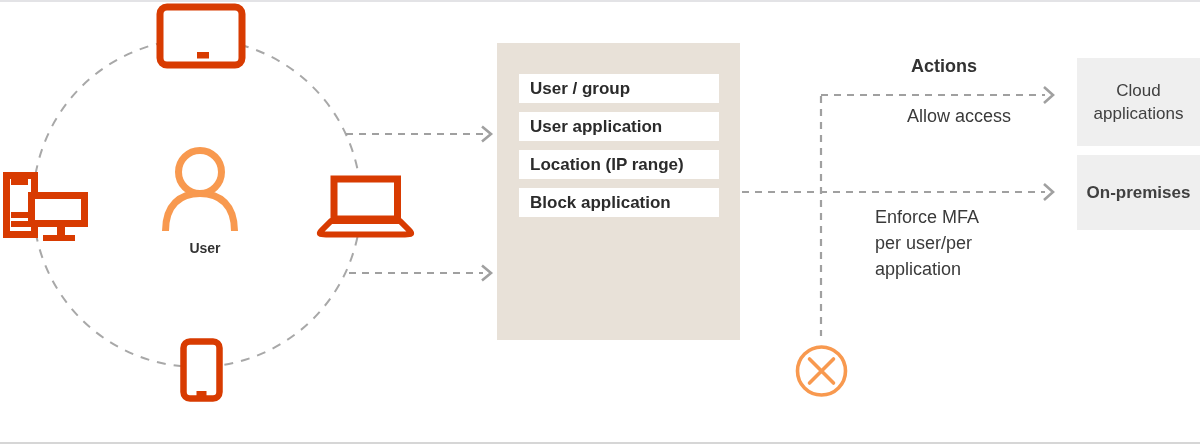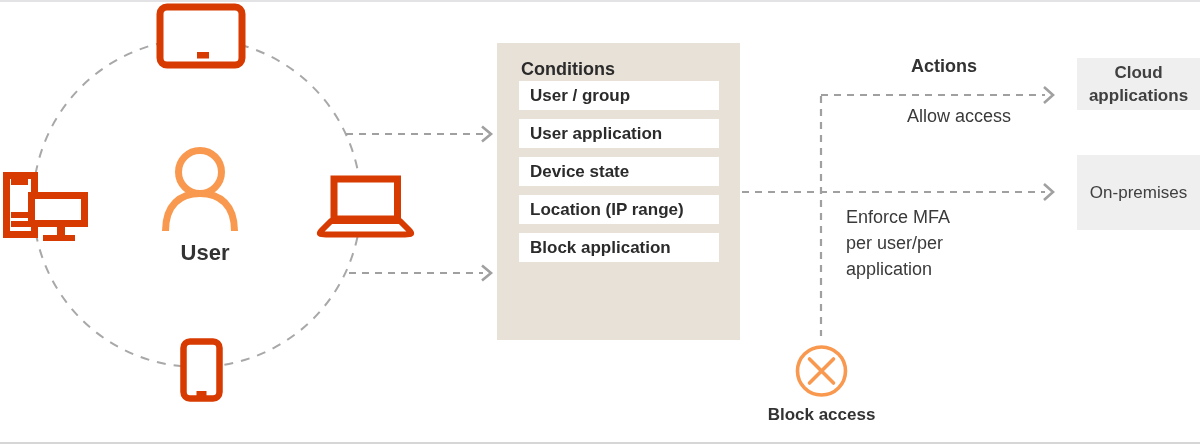--- a/index.html
+++ b/index.html
@@ -8,42 +8,42 @@
     width:1200px;height:444px;
     box-sizing:border-box;
     background:#ffffff;
     border-top:2px solid #E3E3E6;
     border-bottom:2px solid #D6D6D6;
     font-family:"Liberation Sans", sans-serif;
     overflow:hidden;
   }
   .layer{position:absolute;left:0;top:-2px;width:1200px;height:444px;}
   .label{position:absolute;color:#333;}
-  .user-label{left:163px;top:238px;width:84px;text-align:center;font-size:22px;font-weight:600;}
+  .user-label{left:163px;top:238px;width:84px;text-align:center;font-size:14px;font-weight:600;}
   .panel{
     position:absolute;left:497px;top:41px;width:243px;height:297px;
     background:#E8E1D8;box-sizing:border-box;padding:14px 0 0 22px;
   }
   .panel-title{font-size:18px;font-weight:600;color:#2B2B2B;line-height:24px;margin-left:2px;}
-  .rows{}
+  .rows{margin-top:17px;}
   .row{
     width:200px;height:29px;margin-bottom:9px;background:#ffffff;
     font-size:17px;font-weight:600;color:#2B2B2B;line-height:29px;
     padding-left:11px;box-sizing:border-box;white-space:nowrap;overflow:hidden;
   }
   .actions-title{left:911px;top:54px;font-size:18px;font-weight:700;color:#333;}
   .allow-label{left:875px;top:104px;font-size:18px;font-weight:400;color:#3A3A3A;margin-left:32px;}
-  .enforce-label{left:846px;top:202px;font-size:18px;font-weight:400;color:#3A3A3A;line-height:26px;white-space:pre-line;}
+  .enforce-label{left:875px;top:202px;font-size:18px;font-weight:400;color:#3A3A3A;line-height:26px;white-space:pre-line;}
   .target-box{
     position:absolute;left:1077px;width:123px;background:#EFEFEF;
     display:flex;align-items:center;justify-content:center;text-align:center;
     font-size:17px;color:#404040;line-height:23px;
   }
-  .cloud-box{top:56px;height:52px;font-weight:bold;}
-  .onprem-box{top:153px;height:75px;}
+  .cloud-box{top:56px;height:88px;}
+  .onprem-box{top:153px;height:75px;font-weight:bold;}
   .block-label{left:756px;top:403px;width:131px;text-align:center;font-size:17px;font-weight:700;color:#333;}
 </style>
 </head>
 <body>
 
 <div class="canvas">
 
   <svg class="layer" width="1200" height="444" viewBox="0 0 1200 444" xmlns="http://www.w3.org/2000/svg">
 
     <circle cx="197" cy="203" r="164" fill="none" stroke="#A8A8A8" stroke-width="2" stroke-dasharray="9 8"></circle>
@@ -100,33 +100,30 @@
 
     <g stroke="#F8994F" fill="none">
       <circle cx="821.5" cy="371" r="24" fill="#ffffff" stroke-width="3.6"></circle>
       <path d="M809.5 359 L833.5 383 M833.5 359 L809.5 383" stroke-width="3.6" stroke-linecap="round"></path>
     </g>
   </svg>
 
   <div class="label user-label">User</div>
 
   <div class="panel">
-    <div class="panel-title">Conditions</div>
     <div class="rows">
       <div class="row">User / group</div>
       <div class="row">User application</div>
-      <div class="row">Device state</div>
       <div class="row">Location (IP range)</div>
       <div class="row">Block application</div>
     </div>
   </div>
 
   <div class="label actions-title">Actions</div>
   <div class="label allow-label">Allow access</div>
   <div class="label enforce-label">Enforce MFA
 per user/per
 application</div>
 
   <div class="target-box cloud-box">Cloud applications</div>
   <div class="target-box onprem-box">On-premises</div>
 
-  <div class="label block-label">Block access</div>
 </div>
 
 </body></html>

